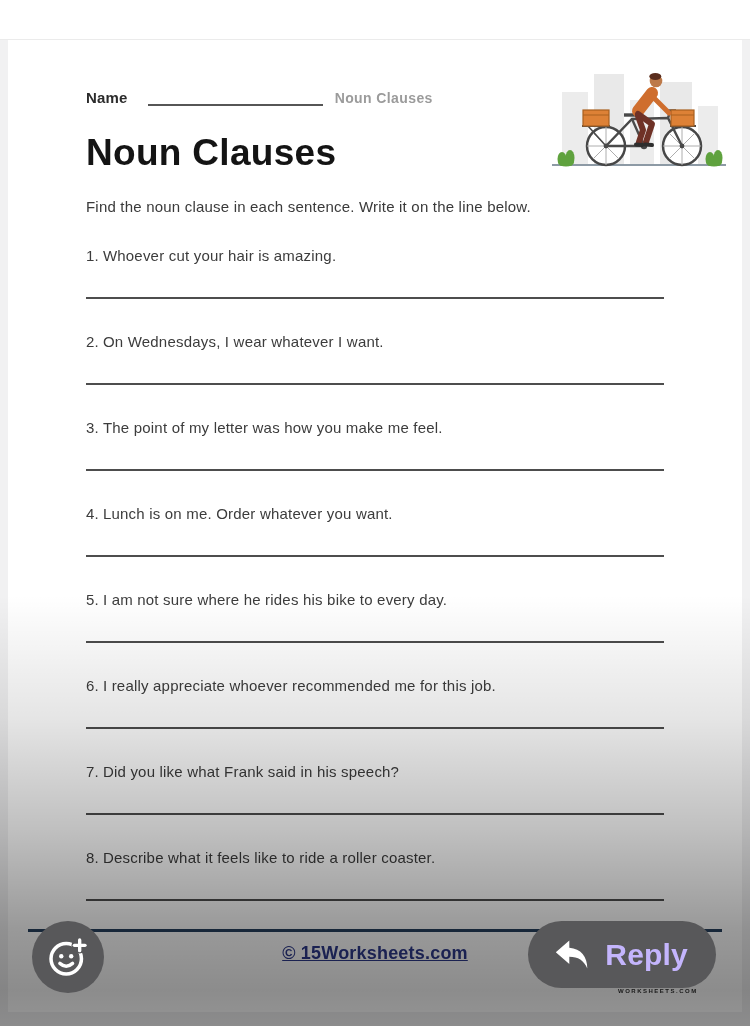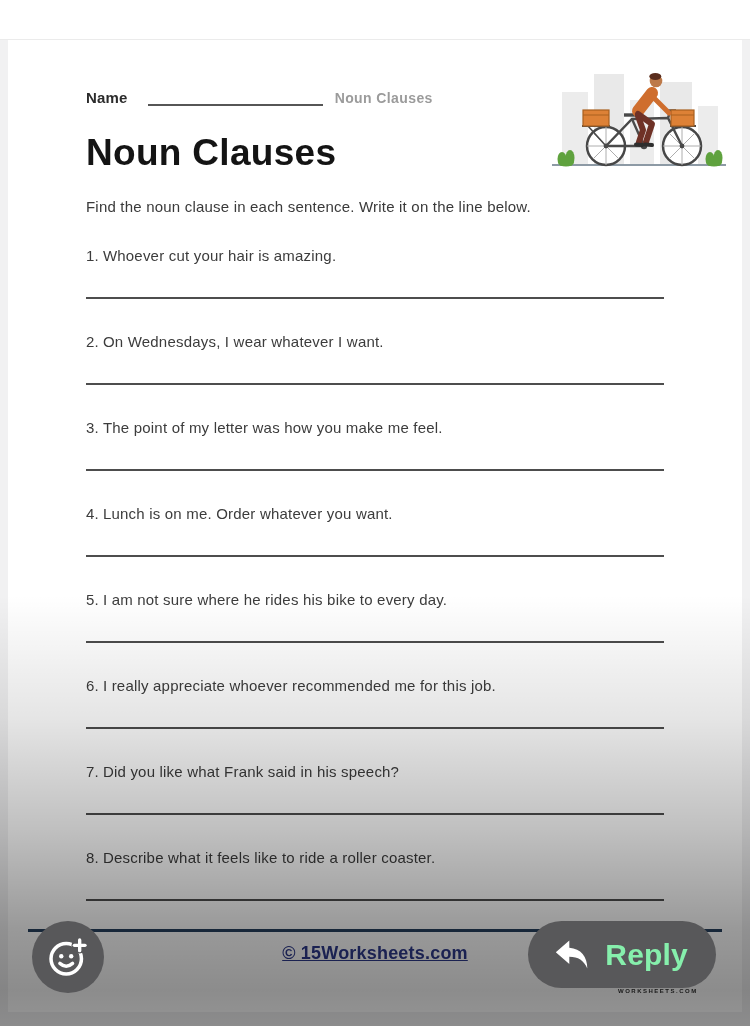--- a/index.html
+++ b/index.html
@@ -88,21 +88,21 @@
     display: flex; align-items: center; justify-content: center;
     border: none; cursor: pointer;
   }
   .reply-button {
     position: absolute; right: 34px; top: 921px; height: 67px;
     border-radius: 34px; background: #58585a; z-index: 3;
     display: flex; align-items: center; justify-content: center; gap: 13px;
     padding: 0 28px 0 24px; border: none; cursor: pointer;
   }
   .reply-label {
-    color: #86efac; font-size: 30px; font-weight: 600; letter-spacing: 0.2px;
+    color: #c4b5fd; font-size: 30px; font-weight: 600; letter-spacing: 0.2px;
   }
 </style>
 </head>
 <body>
 
 <div class="screen">
 
   <div class="top-bar"></div>
 
   <div class="page">

